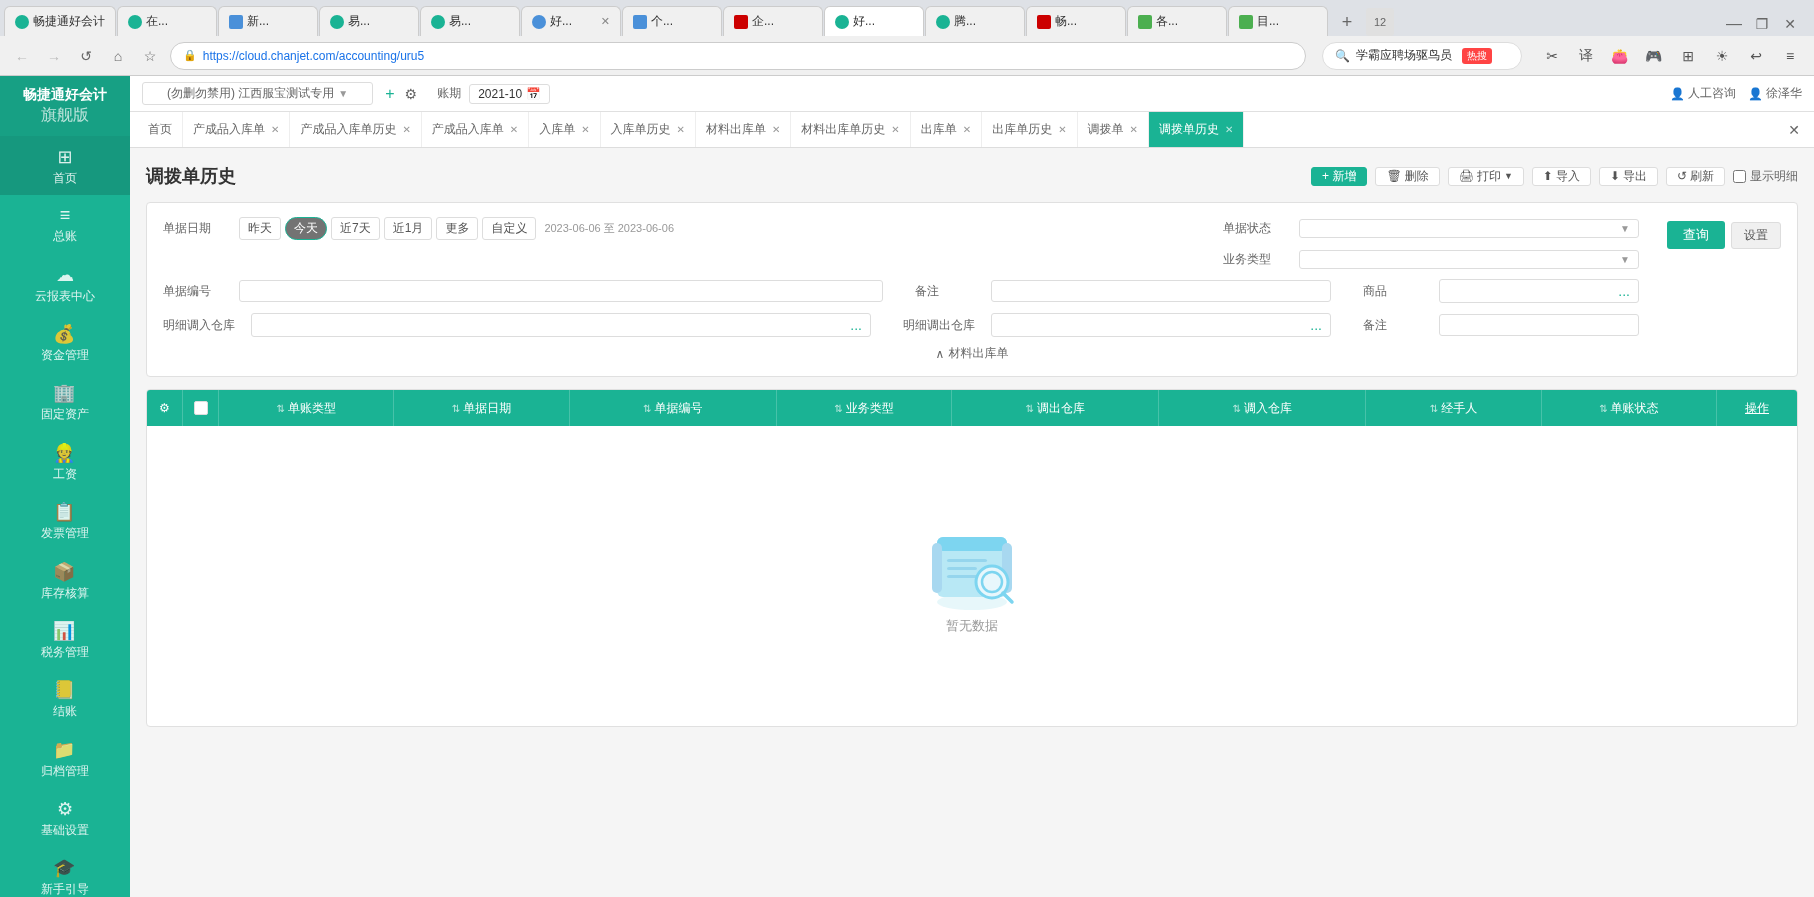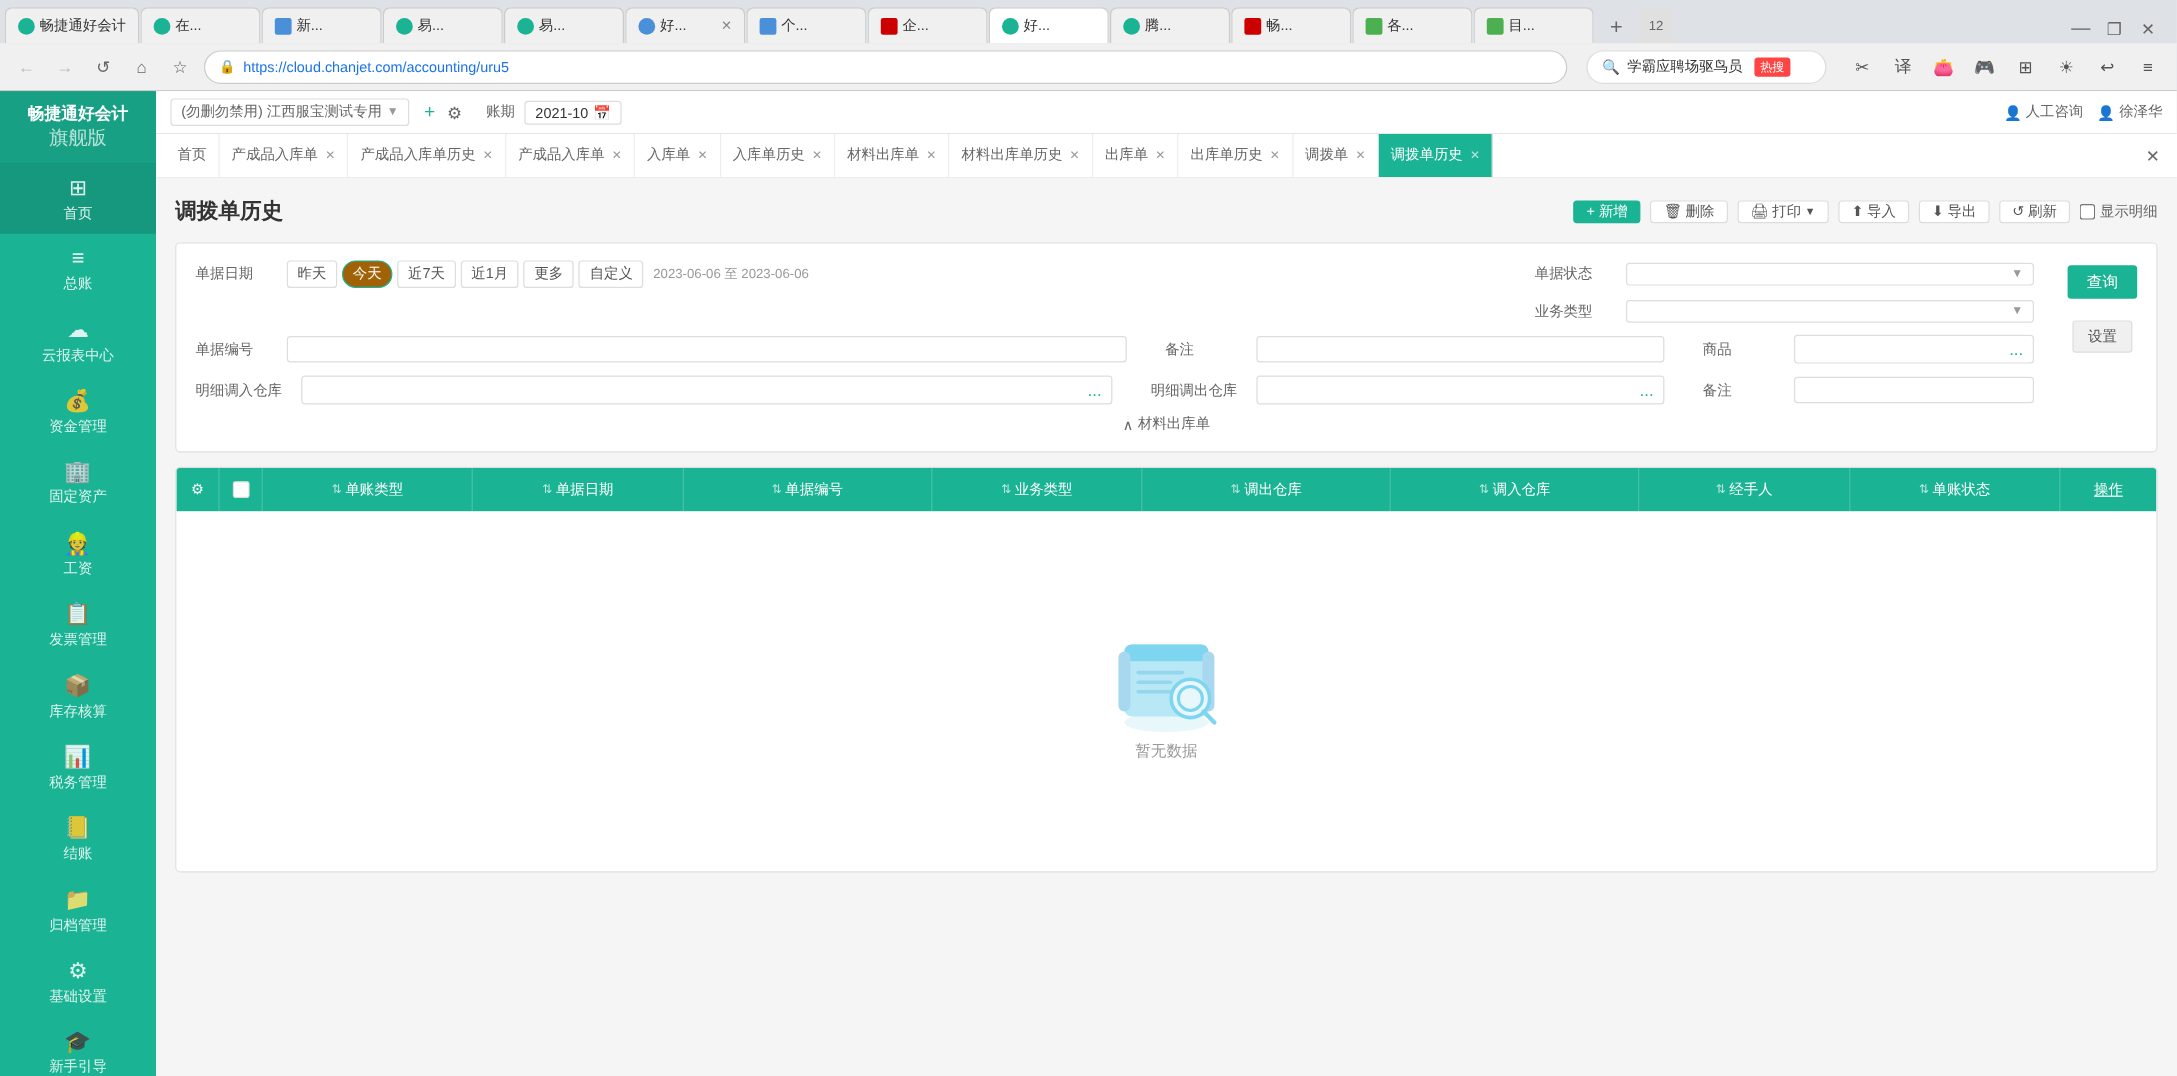--- a/index.html
+++ b/index.html
@@ -30,21 +30,21 @@
     .sidebar-item { display: flex; flex-direction: column; align-items: center; padding: 10px 4px; cursor: pointer; color: rgba(255,255,255,0.85); font-size: 12px; gap: 3px; }
     .sidebar-item.active { background: rgba(0,0,0,0.15); }
     .sidebar-item-icon { font-size: 18px; }
     .sidebar-item-label { text-align: center; line-height: 1.2; }
 
     
     .main-area { flex: 1; display: flex; flex-direction: column; background: #f5f5f5; overflow: hidden; }
 
     
     .app-header { background: #fff; border-bottom: 1px solid #e0e0e0; display: flex; align-items: center; padding: 0 12px; height: 36px; gap: 8px; flex-shrink: 0; }
-    .company-selector { display: flex; align-items: center; gap: 4px; cursor: pointer; font-size: 12px; color: #666; border: 1px solid #ddd; border-radius: 3px; padding: 2px 8px; }
+    .company-selector { display: flex; align-items: center; gap: 4px; cursor: pointer; font-size: 12px; color: #666; border: 1px solid #ddd; border-radius: 3px; padding: 2px 24px; }
     .period-label { font-size: 12px; color: #666; margin-left: 12px; }
     .period-value { font-size: 12px; color: #333; border: 1px solid #ddd; border-radius: 3px; padding: 2px 8px; display: flex; align-items: center; gap: 4px; cursor: pointer; }
     .header-actions { margin-left: auto; display: flex; gap: 12px; align-items: center; }
     .header-action-btn { font-size: 12px; color: #666; cursor: pointer; display: flex; align-items: center; gap: 3px; }
 
     
     .page-tabs { background: #fff; border-bottom: 1px solid #ddd; display: flex; align-items: center; height: 36px; padding: 0 8px; gap: 0; flex-shrink: 0; overflow-x: auto; }
     .page-tab { display: flex; align-items: center; height: 36px; padding: 0 10px; font-size: 12px; color: #666; cursor: pointer; white-space: nowrap; border-right: 1px solid #eee; gap: 4px; }
     .page-tab.active { color: #fff; background: #1ab394; }
     .page-tab .close-x { font-size: 10px; color: #999; margin-left: 2px; }
@@ -59,21 +59,21 @@
     .action-btn.new-btn { background: #1ab394; color: #fff; border-color: #1ab394; }
     .display-switch { display: flex; align-items: center; gap: 4px; font-size: 12px; color: #666; }
 
     
     .filter-card { background: #fff; border: 1px solid #e0e0e0; border-radius: 4px; padding: 14px 16px; margin-bottom: 12px; }
     .filter-row { display: flex; align-items: center; gap: 16px; margin-bottom: 10px; }
     .filter-row:last-child { margin-bottom: 0; }
     .filter-label { font-size: 12px; color: #666; white-space: nowrap; min-width: 60px; }
     .date-btns { display: flex; gap: 4px; align-items: center; }
     .date-btn { padding: 2px 8px; font-size: 12px; border: 1px solid #ddd; border-radius: 3px; cursor: pointer; background: #fff; color: #555; }
-    .date-btn.active { background: #a16207; color: #fff; border-color: #1ab394; border-radius: 20px; }
+    .date-btn.active { background: #737373; color: #fff; border-color: #1ab394; border-radius: 20px; }
     .date-range-text { font-size: 11px; color: #999; margin-left: 4px; }
     .filter-select { min-width: 200px; border: 1px solid #ddd; border-radius: 3px; padding: 3px 8px; font-size: 12px; color: #666; display: flex; align-items: center; justify-content: space-between; cursor: pointer; background: #fff; }
     .filter-select-wide { min-width: 340px; }
     .filter-input { border: 1px solid #ddd; border-radius: 3px; padding: 3px 8px; font-size: 12px; color: #333; min-width: 200px; background: #fff; }
     .filter-input-wide { min-width: 340px; }
     .collapse-bar { display: flex; align-items: center; justify-content: center; margin-top: 8px; cursor: pointer; color: #666; font-size: 12px; gap: 4px; }
 
     
     .query-btn { background: #1ab394; color: #fff; border: none; border-radius: 3px; padding: 5px 16px; font-size: 13px; cursor: pointer; }
     .settings-btn { background: #f0f0f0; color: #555; border: 1px solid #ddd; border-radius: 3px; padding: 4px 12px; font-size: 12px; cursor: pointer; }
@@ -433,21 +433,21 @@
                   <span style="color:#1ab394;font-size:14px;">...</span>
                 </div>
               </div>
               <div style="margin-left:16px;display:flex;gap:16px;align-items:center;">
                 <span class="filter-label">备注</span>
                 <input class="filter-input" type="text" style="min-width: 200px;">
               </div>
             </div>
           </div>
 
-          <div style="display:flex;flex-direction:column;gap:18px;align-items:center;flex-shrink:0;margin-left:12px;padding-top:4px;">
+          <div style="display:flex;flex-direction:row;gap:6px;align-items:center;flex-shrink:0;margin-left:12px;padding-top:4px;">
             <button class="query-btn">查询</button>
             <button class="settings-btn">设置</button>
           </div>
         </div>
 
         <div class="collapse-bar">
           <span>∧</span>
           <span>材料出库单</span>
         </div>
       </div>

